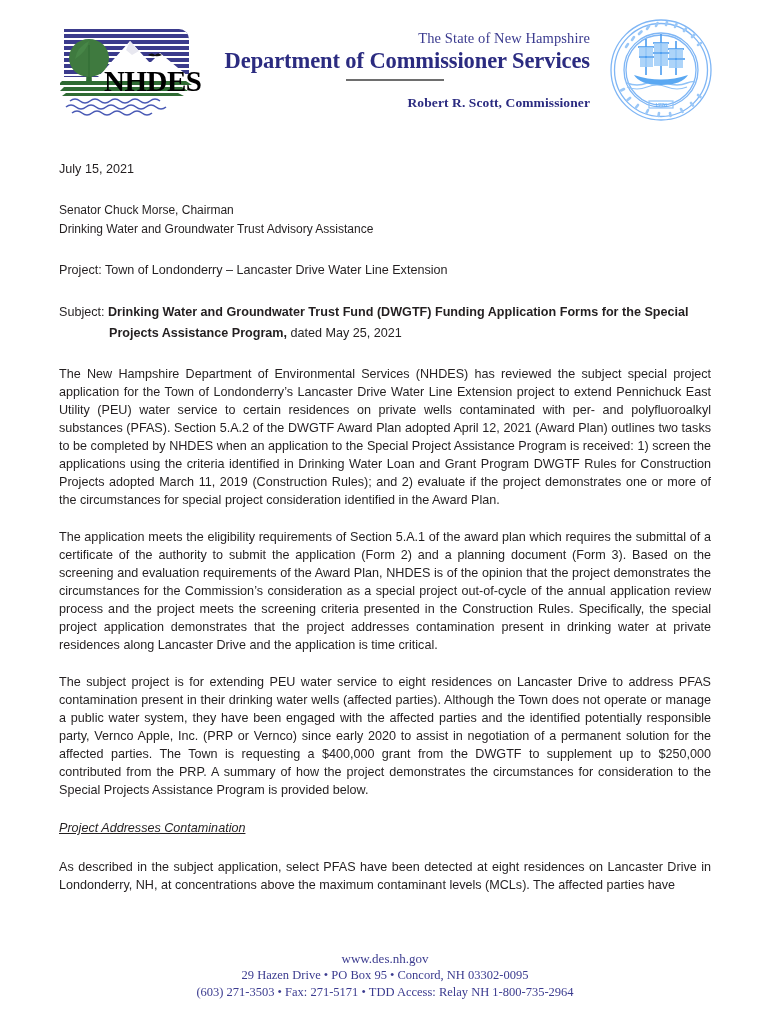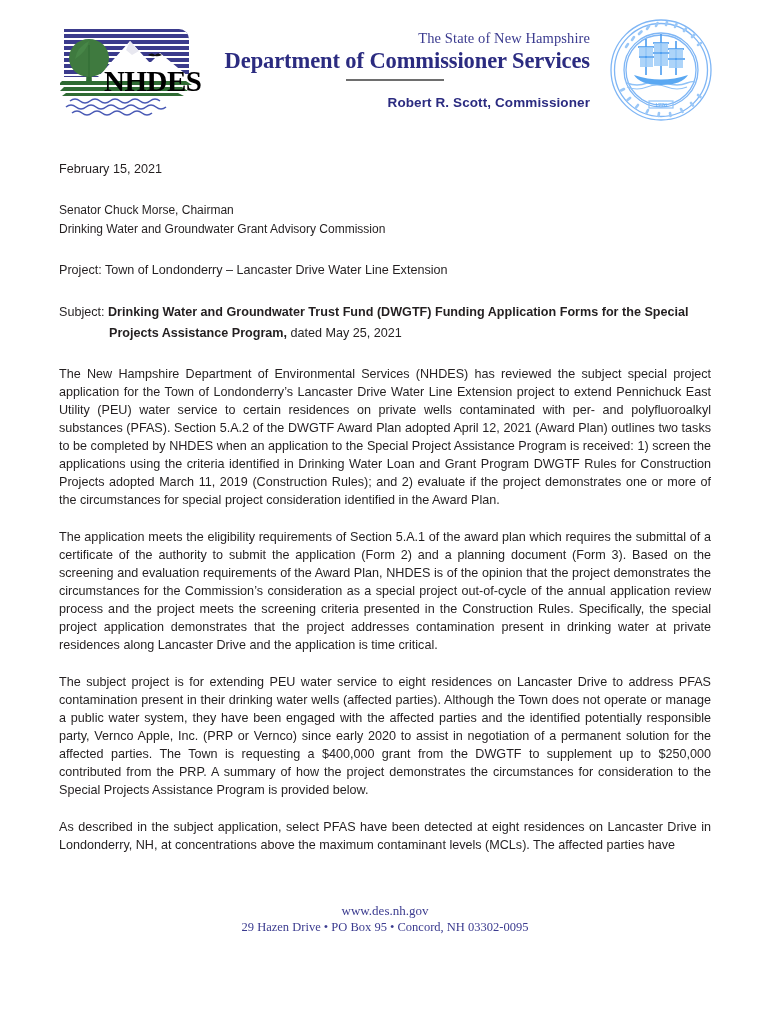--- a/index.html
+++ b/index.html
@@ -69,21 +69,21 @@
     line-height: 1.15;
   }
   .dept-rule {
     width: 98px;
     height: 2px;
     background: #6e6e6e;
     margin: 5px auto 0 auto;
   }
   .commissioner-line {
     margin-top: 14px;
-    font-family: Liberation Sans, sans-serif;
+    font-family: Liberation Serif, serif;
     font-size: 13.5px;
     font-weight: bold;
     color: #2b2b80;
     letter-spacing: 0.1px;
   }
 
   
   .seal-wrap {
     position: absolute;
     left: 608px;
@@ -144,21 +144,21 @@
     line-height: 20px;
     font-style: italic;
     text-decoration: underline;
     margin: 0 0 20px 0;
   }
 
   
   .footer {
     position: absolute;
     left: 0;
-    top: 902px;
+    top: 950px;
     width: 770px;
     text-align: center;
     font-family: "Liberation Serif", serif;
     color: #3b3b8f;
     line-height: 17px;
   }
   .footer-url { font-size: 13px; }
   .footer-addr { font-size: 12.5px; }
   .footer-phone { font-size: 12.5px; }
 </style>
@@ -285,41 +285,43 @@
       </g>
 
       <rect x="41" y="84" width="24" height="7" fill="none" stroke="#8fc2f7" stroke-width="1.2"></rect>
       <text x="53" y="90" font-family="Liberation Serif, serif" font-size="6" fill="#5aa8f2" text-anchor="middle">1776</text>
     </svg>
   </div>
 </div>
 
 <div class="letter">
 
-  <div class="date-line">February 15, 2021</div>
+  <div class="date-line">July 15, 2021</div>
 
   <div class="addressee">
     <div>Senator Chuck Morse, Chairman</div>
-    <div>Drinking Water and Groundwater Grant Advisory Commission</div>
+    <div>Drinking Water and Groundwater Trust Advisory Assistance</div>
   </div>
 
   <div class="project-line">
     <span>Project: Town of Londonderry – </span><b>Lancaster Drive Water Line Extension</b>
   </div>
 
   <div class="subject-block">
     <div><span>Subject: </span><b>Drinking Water and Groundwater Trust Fund (DWGTF) Funding Application Forms for the Special</b></div>
     <div class="subject-row2"><b>Projects Assistance Program,</b><span> dated May 25, 2021</span></div>
   </div>
 
 
   <p class="body-par">The New Hampshire Department of Environmental Services (NHDES) has reviewed the subject special project application for the Town of Londonderry’s Lancaster Drive Water Line Extension project to extend Pennichuck East Utility (PEU) water service to certain residences on private wells contaminated with per- and polyfluoroalkyl substances (PFAS).  Section 5.A.2 of the DWGTF Award Plan adopted April 12, 2021 (Award Plan) outlines two tasks to be completed by NHDES when an application to the Special Project Assistance Program is received: 1) screen the applications using the criteria identified in Drinking Water Loan and Grant Program DWGTF Rules for Construction Projects adopted March 11, 2019 (Construction Rules); and 2) evaluate if the project demonstrates one or more of the circumstances for special project consideration identified in the Award Plan.</p>
   <p class="body-par">The application meets the eligibility requirements of Section 5.A.1 of the award plan which requires the submittal of a certificate of the authority to submit the application (Form 2) and a planning document (Form 3).  Based on the screening and evaluation requirements of the Award Plan, NHDES is of the opinion that the project demonstrates the circumstances for the Commission’s consideration as a special project out-of-cycle of the annual application review process and the project meets the screening criteria presented in the Construction Rules.  Specifically, the special project application demonstrates that the project addresses contamination present in drinking water at private residences along Lancaster Drive and the application is time critical.</p>
   <p class="body-par">The subject project is for extending PEU water service to eight residences on Lancaster Drive to address PFAS contamination present in their drinking water wells (affected parties).  Although the Town does not operate or manage a public water system, they have been engaged with the affected parties and the identified potentially responsible party, Vernco Apple, Inc. (PRP or Vernco) since early 2020 to assist in negotiation of a permanent solution for the affected parties.  The Town is requesting a $400,000 grant from the DWGTF to supplement up to $250,000 contributed from the PRP.  A summary of how the project demonstrates the circumstances for consideration to the Special Projects Assistance Program is provided below.</p>
 
+  <div class="sub-heading">Project Addresses Contamination</div>
 
   <p class="body-par">As described in the subject application, select PFAS have been detected at eight residences on Lancaster Drive in Londonderry, NH, at concentrations above the maximum contaminant levels (MCLs).  The affected parties have</p>
 </div>
 
 <div class="footer">
   <div class="footer-url">www.des.nh.gov</div>
   <div class="footer-addr">29 Hazen Drive • PO Box 95 • Concord, NH 03302-0095</div>
+  <div class="footer-phone">(603) 271-3503 • Fax: 271-5171 • TDD Access: Relay NH 1-800-735-2964</div>
 </div>
 
 </body></html>

